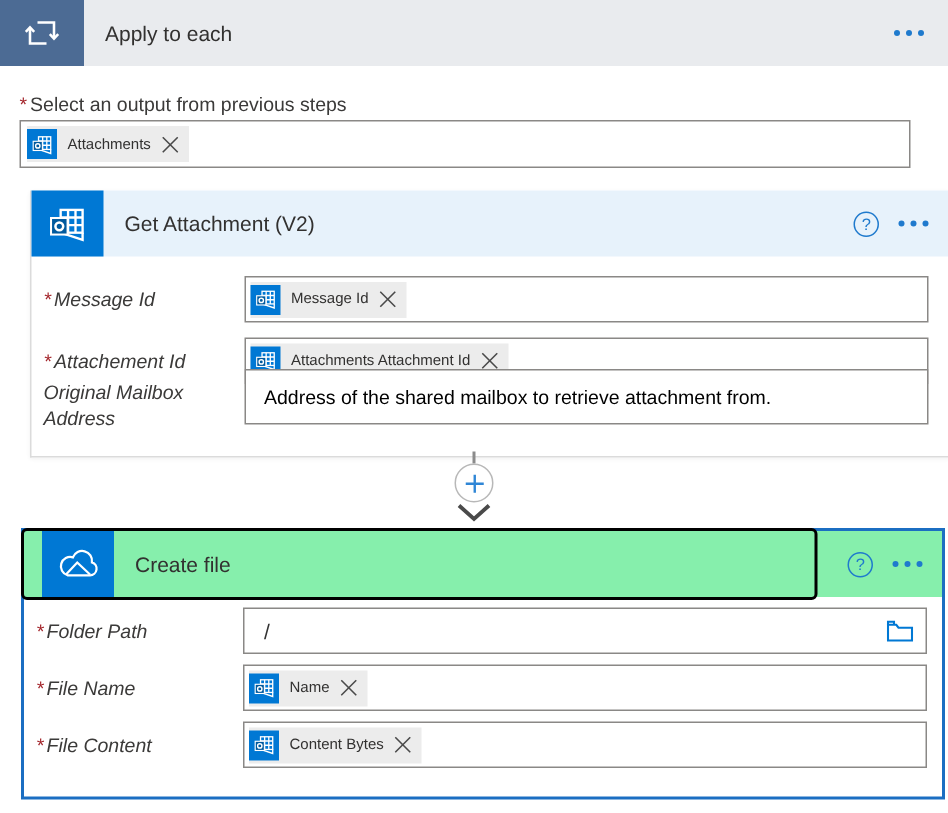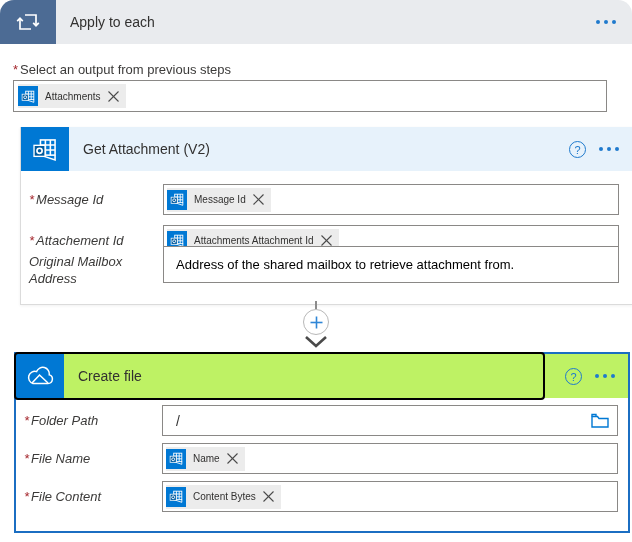--- a/index.html
+++ b/index.html
@@ -1,19 +1,19 @@
 <!DOCTYPE html>
 <html><head>
 <meta charset="utf-8">
 <style>
   * { margin:0; padding:0; box-sizing:border-box; }
   html,body { background:#fff; }
   #app {
     position:relative; width:632px; height:542px; background:#fff; overflow:hidden;
-    font-family:"Liberation Sans", sans-serif; color:#323130;border-radius:14px;
+    font-family:"Liberation Sans", sans-serif; color:#323130;
   }
 
   
   .scope-header { position:absolute; top:0; left:0; width:632px; height:44px;
     background:#E9EBEE; display:flex; align-items:center; cursor:pointer; }
   .scope-icon { width:56px; height:44px; background:#4C6B94; display:flex;
     align-items:center; justify-content:center; flex:0 0 auto; }
   .scope-title { padding-left:14px; font-size:14px; color:#323130; }
 
   .menu-dots { display:flex; gap:4px; align-items:center; cursor:pointer; }
@@ -56,21 +56,21 @@
   .row { position:absolute; left:0; right:0; display:flex; }
   .row .lbl { width:142px; padding:7px 6px 0 8px; flex:0 0 auto;font-style:italic; }
   .row .inp { border:1px solid #8A8886; background:#fff; height:31px; display:flex;
     align-items:center; padding-left:3px; flex:1 0 auto; max-width:456px; cursor:text; }
   .row .inp.tall { height:37px; }
   .placeholder-text { font-size:13px; color:#000000; padding-left:9px; }
   .value-text { font-size:14px; color:#333; padding-left:10px; }
 
   
   .card2 { top:352px; left:14px; width:616px; height:181px; border:2px solid #1B6EC2; }
-  .card2 .card-header { background:#bef264; height:44px; }
+  .card2 .card-header { background:#86efac; height:44px;padding-left:12px; }
   .focus-ring { position:absolute; top:-2px; left:-2px; width:531px; height:48px;
     border:2px solid #000; border-radius:4px; pointer-events:none; }
   .folder-btn { margin-left:auto; margin-right:8px; display:flex; align-items:center; cursor:pointer; }
 
   
   .connector { position:absolute; top:301px; left:0; width:632px; display:flex;
     flex-direction:column; align-items:center; pointer-events:none; }
   .conn-line { width:2px; height:8px; background:#8B8B8B; }
   .plus-circle { width:26px; height:26px; border:1.4px solid #B8B8B8; border-radius:50%;
     background:#fff; display:flex; align-items:center; justify-content:center;

